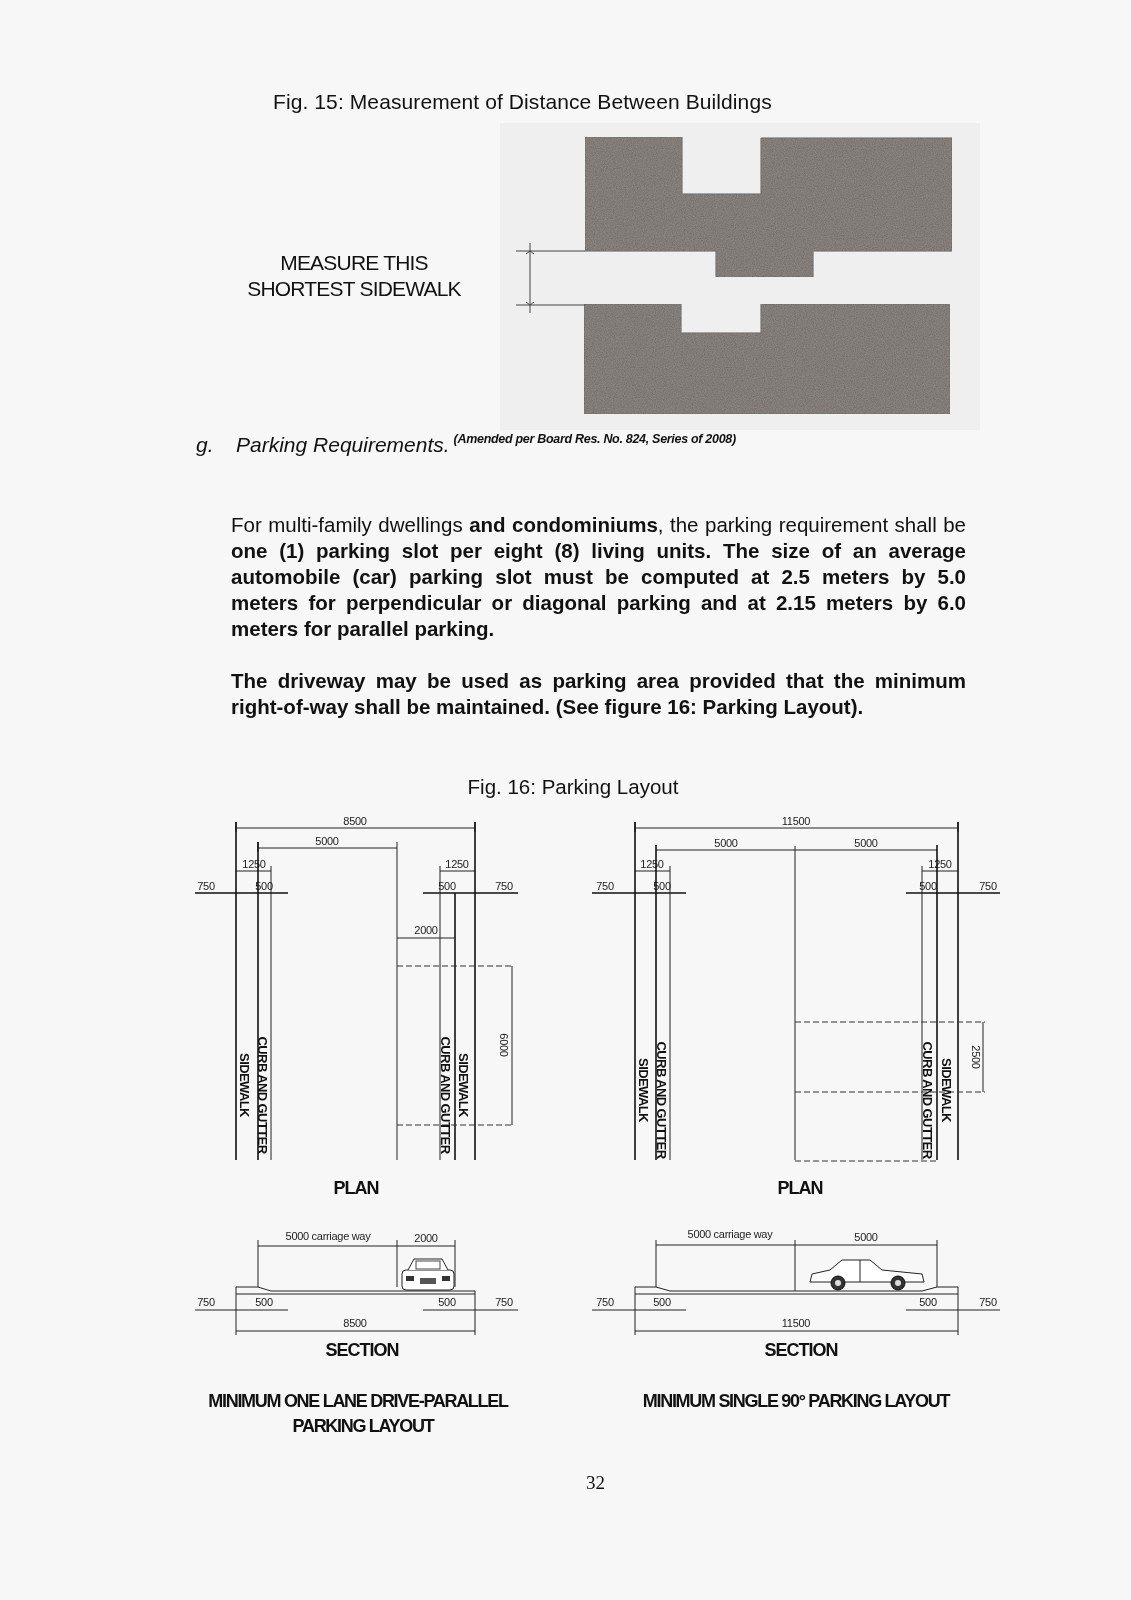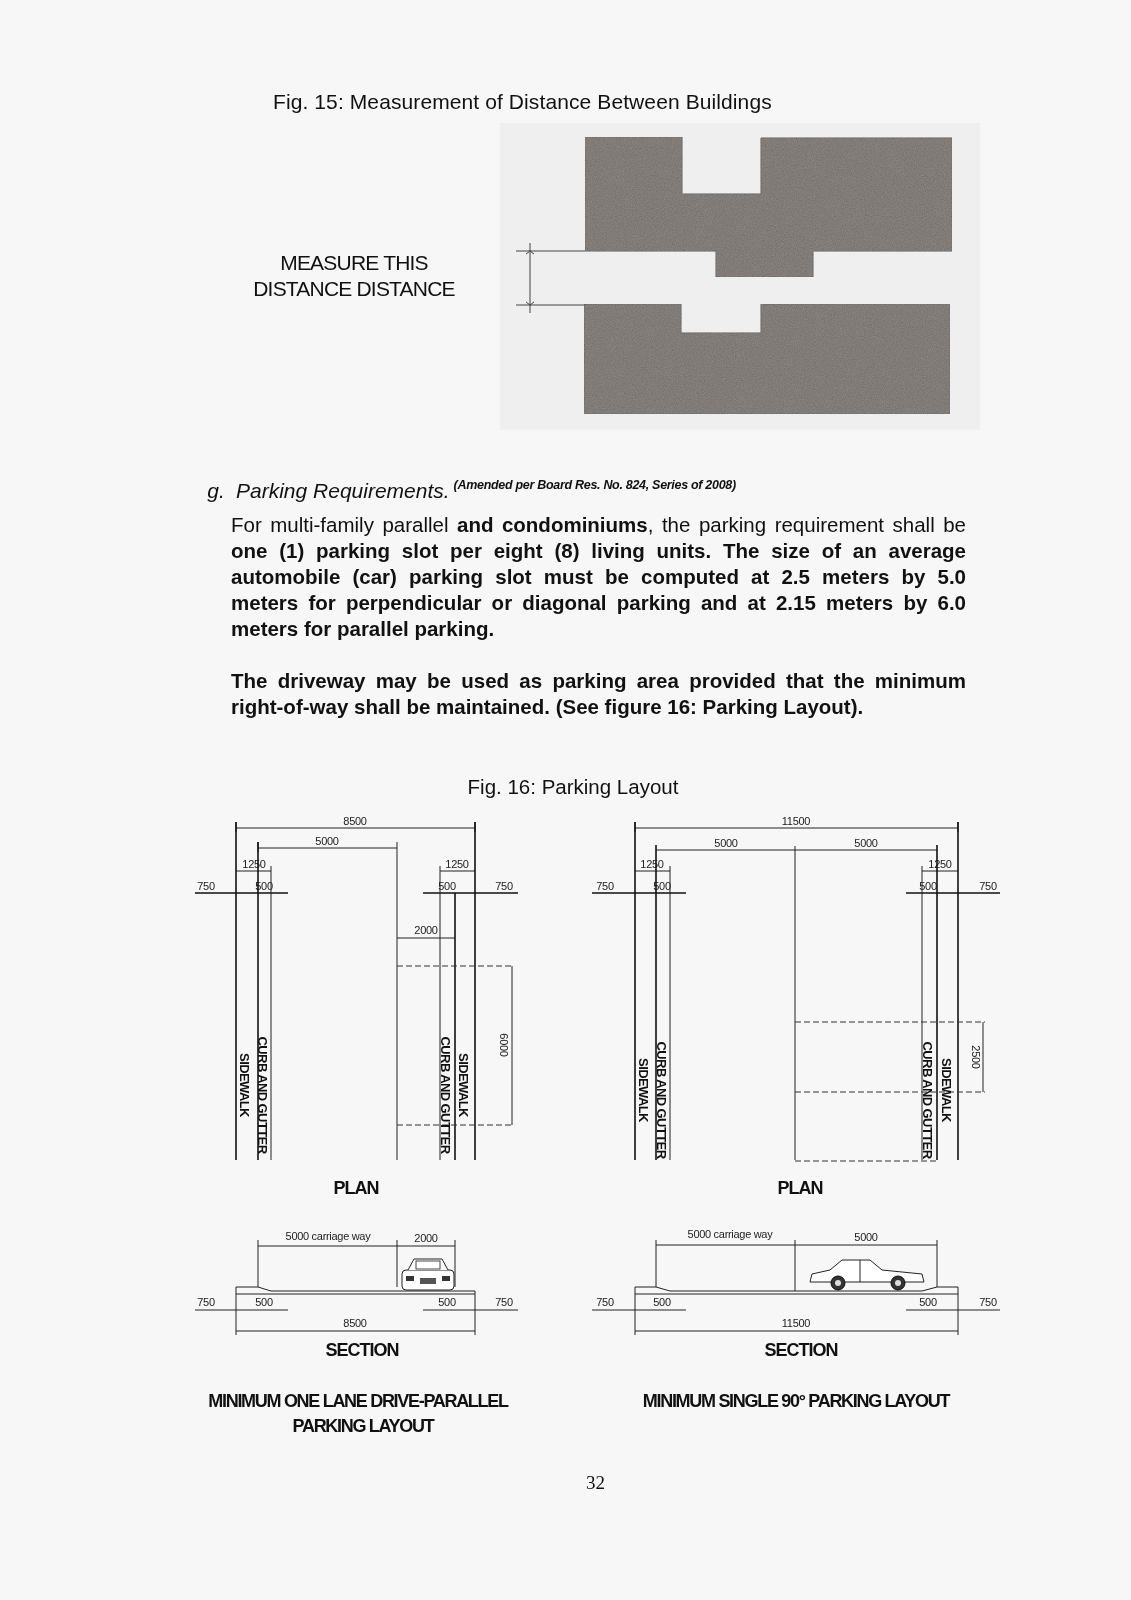--- a/index.html
+++ b/index.html
@@ -8,39 +8,39 @@
     background: #f7f7f7;
     position: relative;
     overflow: hidden;
     font-family: "Liberation Sans", sans-serif;
     color: #111;
   }
   .abs { position: absolute; }
   .fig15-title { left: 273px; top: 90px; font-size: 21px; font-weight: normal; letter-spacing: 0.1px; }
   .fig15-img { left: 500px; top: 123px; width: 480px; height: 307px; }
   .measure-label { left: 226px; top: 250px; width: 256px; text-align: center; font-size: 21px; line-height: 26px; letter-spacing: -0.8px; }
-  .section-heading { left: 196px; top: 478px; font-size: 21px; font-style: italic; text-align: center; }
+  .section-heading { left: 196px; top: 432px; font-size: 21px; font-style: italic; }
   .section-heading .letter { display: inline-block; width: 40px; }
   .section-heading sup { font-size: 12.5px; font-weight: bold; font-style: italic; vertical-align: 9px; margin-left: 4px; letter-spacing: -0.3px; }
   .para { left: 231px; width: 735px; font-size: 20.5px; line-height: 26px; text-align: justify; text-align-last: left; }
   .para1 { top: 512px; }
   .para2 { top: 668px; font-weight: bold; }
   .para b { font-weight: bold; margin-top: 24px; }
   .fig16-title { left: 0; width: 1081px; top: 775px; text-align: center; font-size: 20.5px; padding-left: 65px; box-sizing: border-box; }
   .diagram { left: 180px; top: 800px; width: 830px; height: 640px; }
   .page-number { left: 0; width: 1131px; top: 1472px; text-align: center; font-family: "Liberation Serif", serif; font-size: 19px; padding-left: 60px; box-sizing: border-box; }
 </style>
 </head>
 <body>
 
 <div class="abs fig15-title">Fig. 15:  Measurement of Distance Between Buildings</div>
 
 <div class="abs measure-label">
   <div>MEASURE THIS</div>
-  <div>DISTANCE DISTANCE</div>
+  <div>SHORTEST SIDEWALK</div>
 </div>
 
 <svg class="abs fig15-img" viewBox="0 0 480 307" xmlns="http://www.w3.org/2000/svg">
   <defs>
     <filter id="grain" x="0" y="0" width="100%" height="100%">
       <feTurbulence type="fractalNoise" baseFrequency="0.9" numOctaves="2" seed="3" result="n"></feTurbulence>
       <feColorMatrix type="matrix" in="n" values="0 0 0 0 0.40  0 0 0 0 0.37  0 0 0 0 0.35  0 0 0 0.55 0" result="c"></feColorMatrix>
       <feComposite in="c" in2="SourceGraphic" operator="in" result="t"></feComposite>
       <feMerge>
           <feMergeNode in="SourceGraphic"></feMergeNode>
@@ -62,21 +62,21 @@
     <line x1="34" y1="131" x2="30" y2="128"></line>
     <line x1="26" y1="179" x2="30" y2="182"></line>
     <line x1="34" y1="179" x2="30" y2="182"></line>
   </g>
 </svg>
 
 <div class="abs section-heading">
   <span class="letter">g.</span><span>Parking Requirements.</span><sup>(Amended per Board Res. No. 824, Series of 2008)</sup>
 </div>
 
-<div class="abs para para1"><span>For multi-family parallel </span><b>and condominiums</b><span>, the parking requirement shall be </span><b>one (1) parking slot per eight (8) living units.  The size of an average automobile (car) parking slot must be computed at 2.5 meters by 5.0 meters for perpendicular or diagonal parking and at 2.15 meters by 6.0 meters for parallel parking.</b></div>
+<div class="abs para para1"><span>For multi-family dwellings </span><b>and condominiums</b><span>, the parking requirement shall be </span><b>one (1) parking slot per eight (8) living units.  The size of an average automobile (car) parking slot must be computed at 2.5 meters by 5.0 meters for perpendicular or diagonal parking and at 2.15 meters by 6.0 meters for parallel parking.</b></div>
 
 <div class="abs para para2">The driveway may be used as parking area provided that the minimum right-of-way shall be maintained. (See figure 16:  Parking Layout).</div>
 
 <div class="abs fig16-title">Fig. 16: Parking Layout</div>
 
 <svg class="abs diagram" viewBox="180 800 830 640" xmlns="http://www.w3.org/2000/svg" font-family="Liberation Sans, sans-serif">
   <style>
     .ln { stroke: #111; stroke-width: 1.6; fill: none; }
     .thin { stroke: #222; stroke-width: 1; fill: none; }
     .dash { stroke: #333; stroke-width: 1; stroke-dasharray: 6 3; fill: none; }

